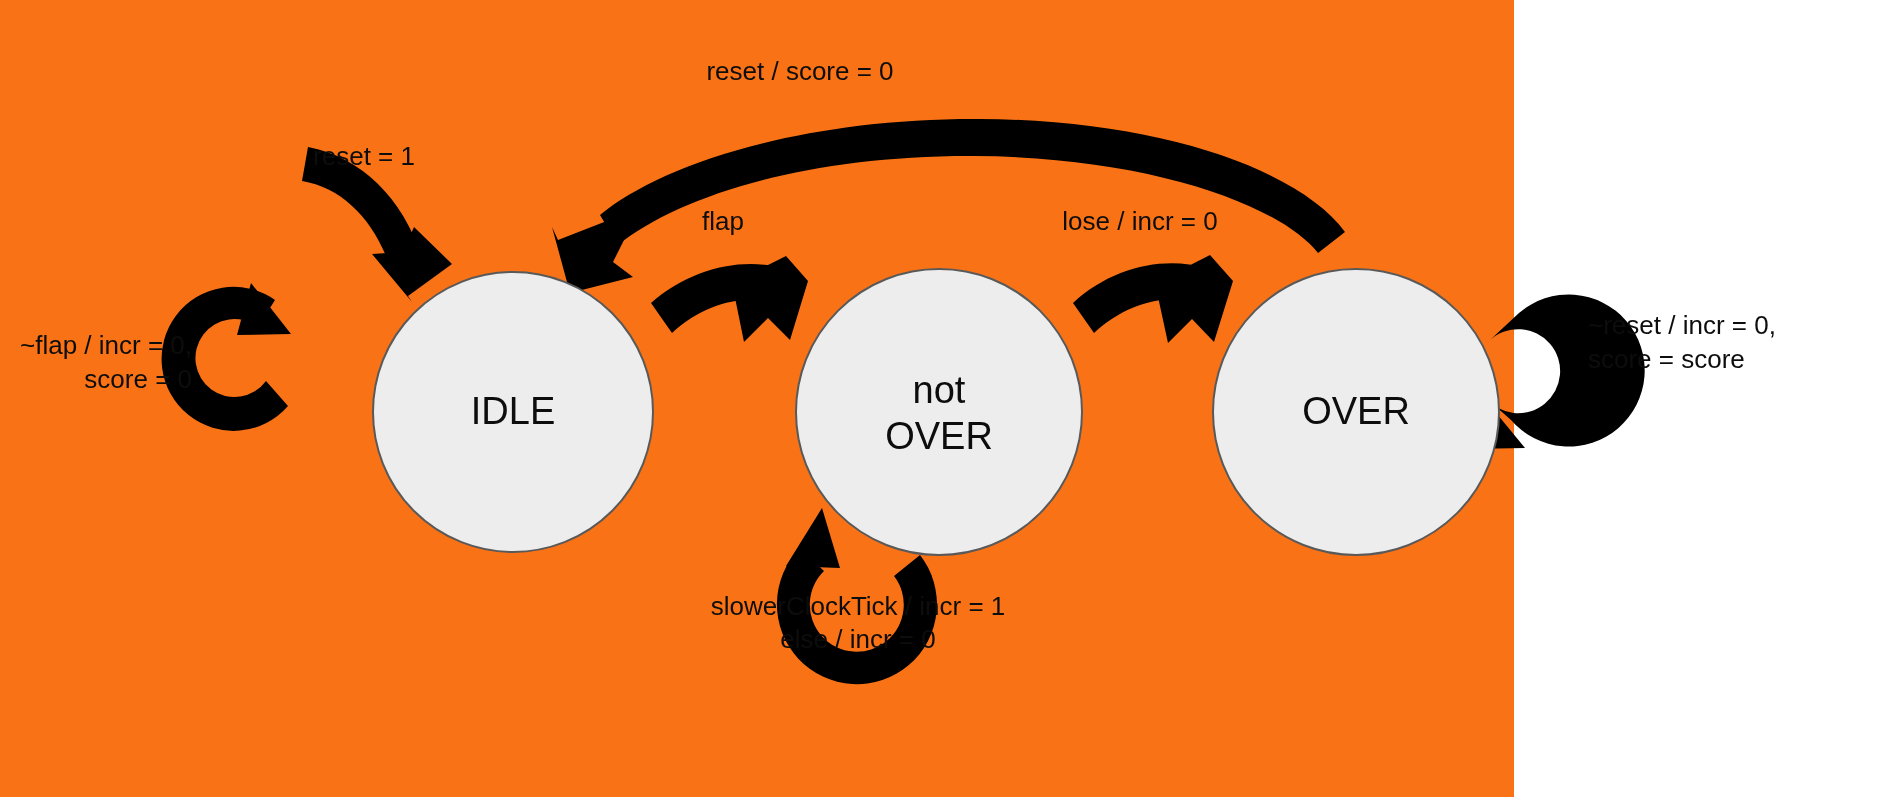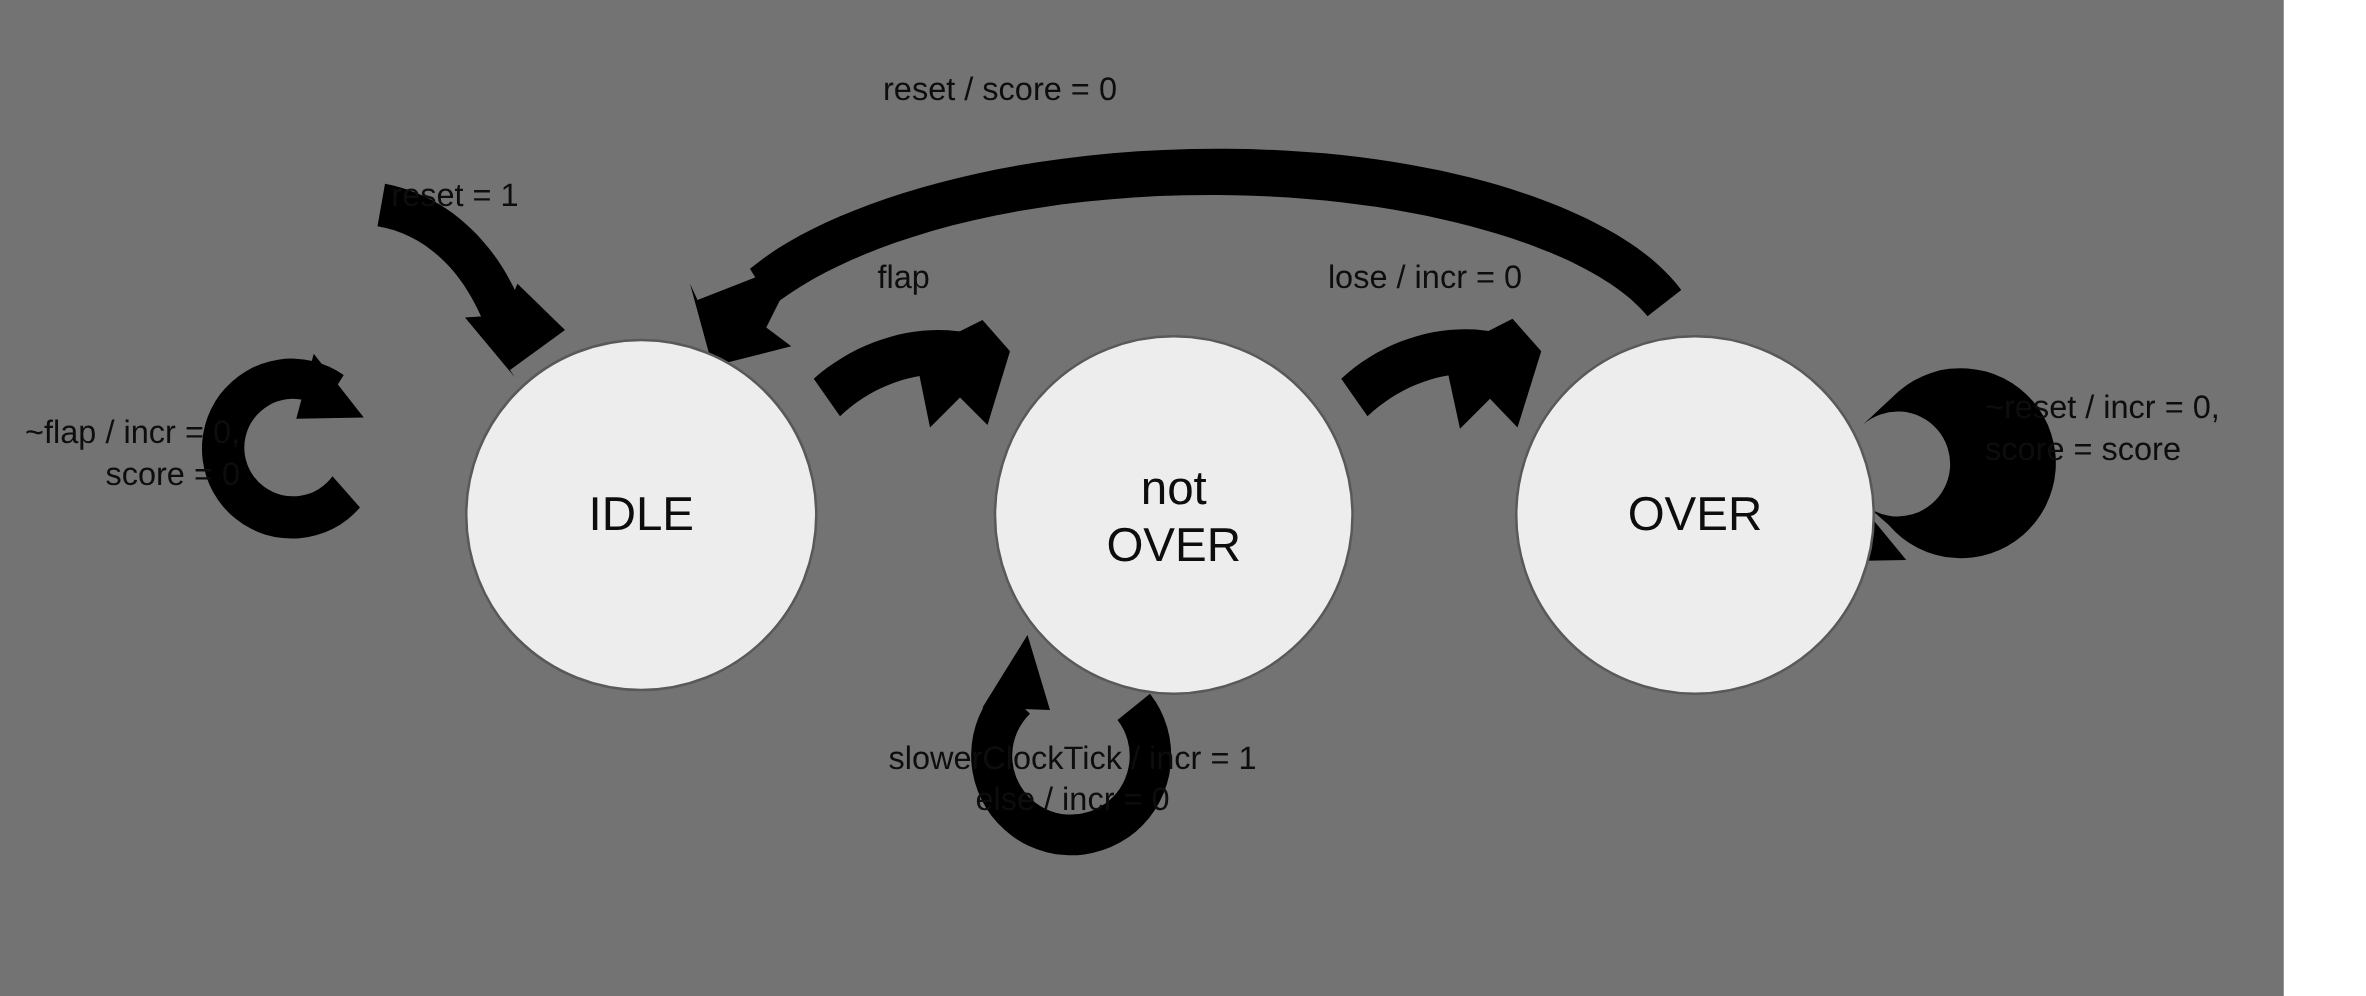--- a/index.html
+++ b/index.html
@@ -8,23 +8,23 @@
     background: #ffffff;
   }
   body {
     width: 1893px;
     height: 797px;
     font-family: "Liberation Sans", sans-serif;
     overflow: hidden;
   }
   #diagram-root {
     position: relative;
-    width: 1827px;
+    width: 1514px;
     height: 797px;
-    background: #737373;
+    background: #f97316;
   }
   svg#fsm {
     display: block;
     width: 1893px;
     height: 797px;
   }
   .state-circle {
     fill: #ededed;
     stroke: #595959;
     stroke-width: 2;

